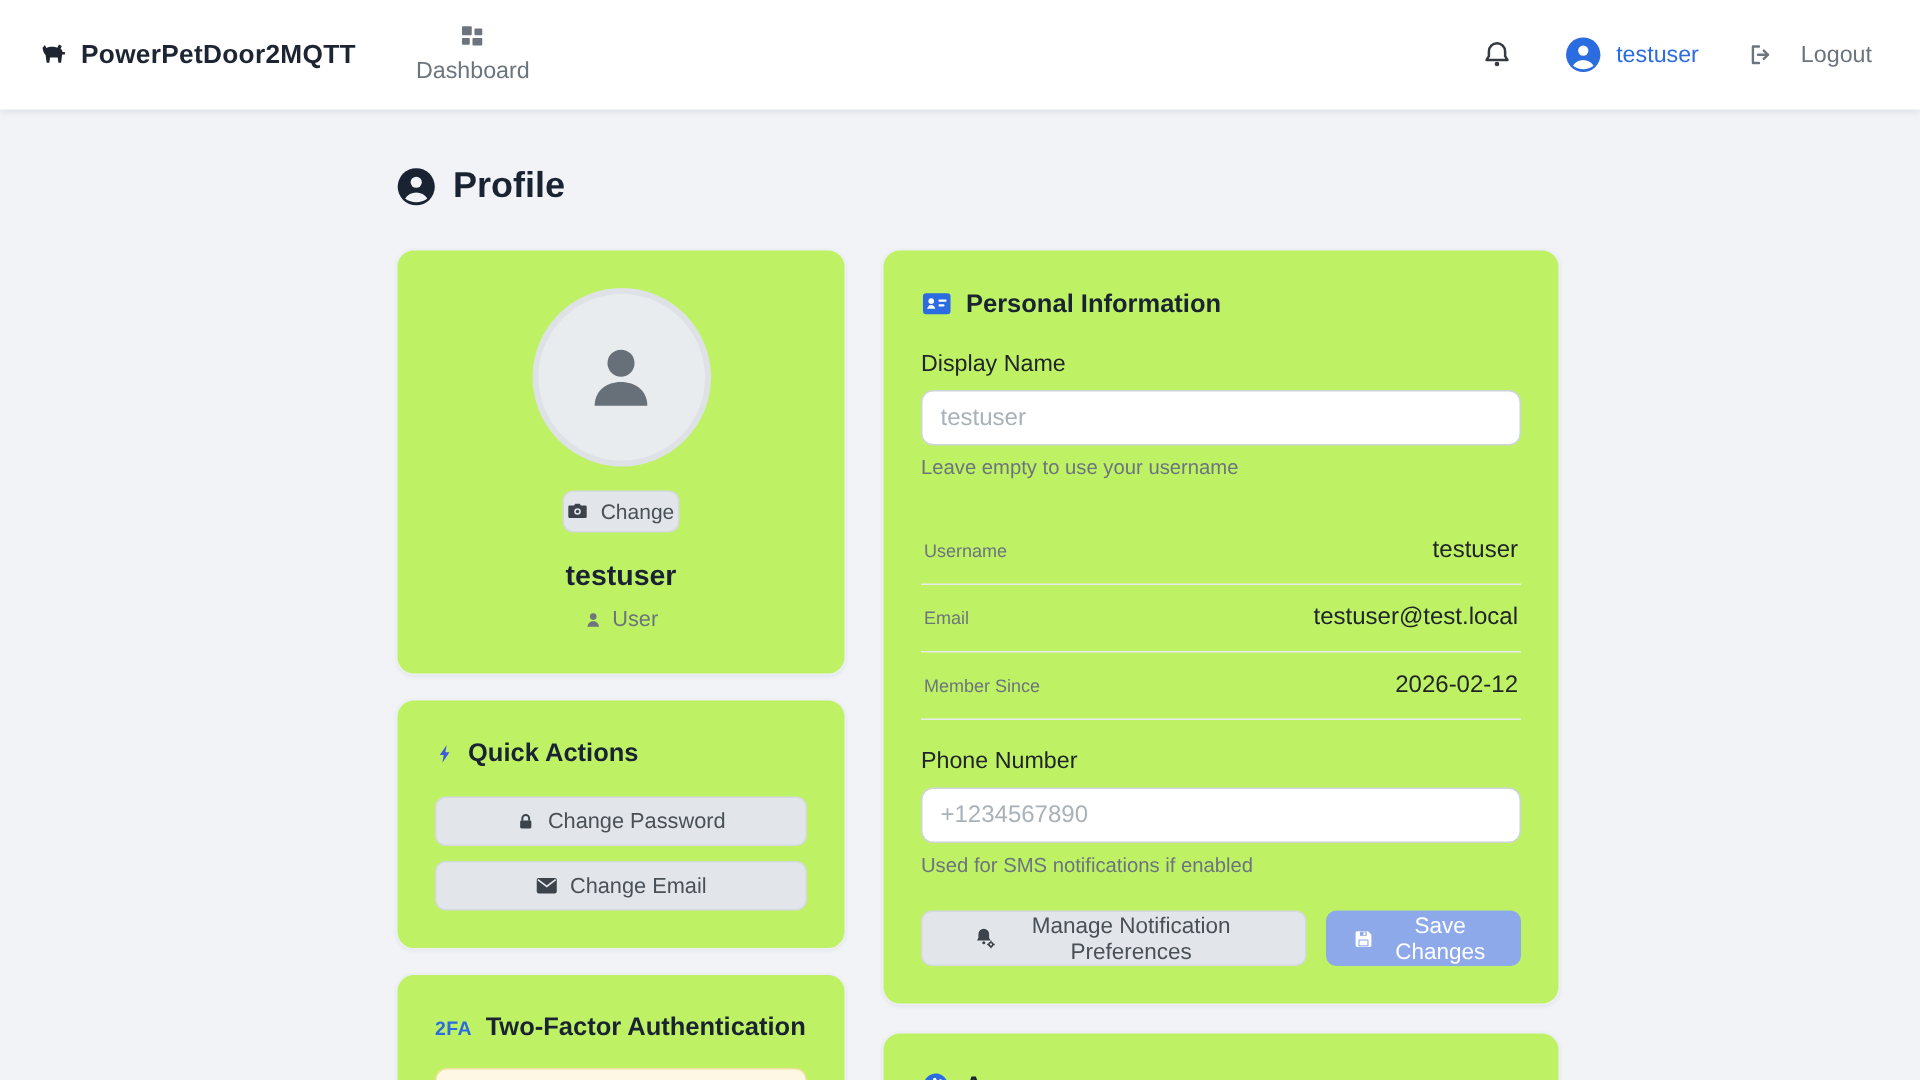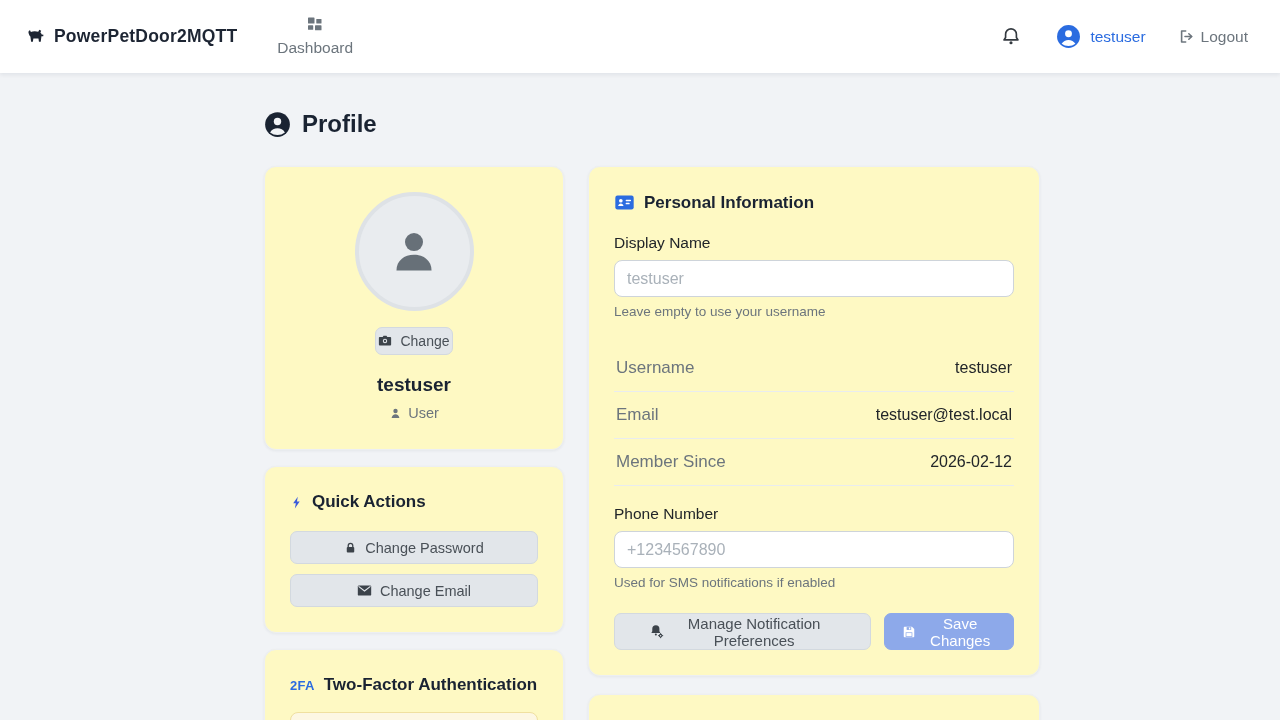--- a/index.html
+++ b/index.html
@@ -18,31 +18,31 @@
   .brand { display:flex; align-items:center; gap:9px; cursor:pointer; }
   .brand-title { font-size:17.5px; font-weight:bold; color:#1d2533; letter-spacing:.2px;text-align:center; }
   .nav-link {
     display:flex; align-items:center; gap:7px; margin-left:40px;
     color:#6c757d; font-size:15.5px; text-decoration:none; cursor:pointer;flex-direction:column;
   }
   .nav-spacer { flex:1; }
   .icon-btn { background:none; border:none; cursor:pointer; display:flex; align-items:center; padding:4px; }
   .user-chip { display:flex; align-items:center; gap:9px; margin-left:30px; cursor:pointer; text-decoration:none; }
   .user-chip span { color:#2b6ce0; font-size:15.5px; }
-  .logout-link { display:flex; align-items:center; gap:6px; margin-left:32px; color:#6c757d; font-size:15.5px; text-decoration:none; cursor:pointer;justify-content:flex-end; }
+  .logout-link { display:flex; align-items:center; gap:19px; margin-left:32px; color:#6c757d; font-size:15.5px; text-decoration:none; cursor:pointer;justify-content:flex-end; }
 
   
   .container { margin-left:264px; width:776px; padding-top:37px; }
   .page-title { display:flex; align-items:center; gap:11px; margin-bottom:28px; }
   .page-title h1 { font-size:24px; font-weight:bold; color:#1a2332; }
   .cols { display:flex; gap:24px; align-items:flex-start; }
   .col-left { width:300px; flex:none; }
   .col-right { width:452px; flex:none; }
   .card {
-    background:#fef9c3; border-radius:12px; border:1px solid #edeff2;
+    background:#bef264; border-radius:12px; border:1px solid #edeff2;
     box-shadow:0 1px 3px rgba(25,35,55,.06); padding:25px;
   }
   .card + .card { margin-top:16px; }
   .card-heading { display:flex; align-items:center; gap:9px; font-size:17px; font-weight:bold; color:#1a2332; }
 
   
   .profile-summary { text-align:center; padding:25px 24px 28px; }
   .avatar-circle {
     width:119px; height:119px; border-radius:50%; background:#e9ecef;
     border:4px solid #dee2e6; margin:0 auto; display:flex; align-items:center; justify-content:center;
@@ -77,21 +77,21 @@
     padding:0 12px; font-size:16px; color:#212529; background:#fff; outline:none;
     font-family:"Liberation Sans", sans-serif;
   }
   .text-input::placeholder { color:#a9b1b9; }
   .field-help { margin-top:7px; font-size:13.5px; color:#6c757d; }
   .info-rows { margin-top:26px; }
   .info-row {
     display:flex; justify-content:space-between; align-items:center;
     padding:13px 2px; border-bottom:1px solid #e9ecef;
   }
-  .info-row .lbl { color:#6c757d; font-size:17px; }
+  .info-row .lbl { color:#6c757d; font-size:12px; }
   .info-row .val { color:#212529; font-size:16px; }
   .phone-block { margin-top:19px; }
   .pi-actions { margin-top:23px; display:flex; gap:13px; }
   .btn-manage { height:37px; padding:0 34px; font-size:15px; }
   .btn-save {
     height:37px; padding:0 17px; font-size:15px;
     background:#8da9ea; border-color:#8da9ea; color:#fff;
   }
 
   svg { flex:none; display:block; }

